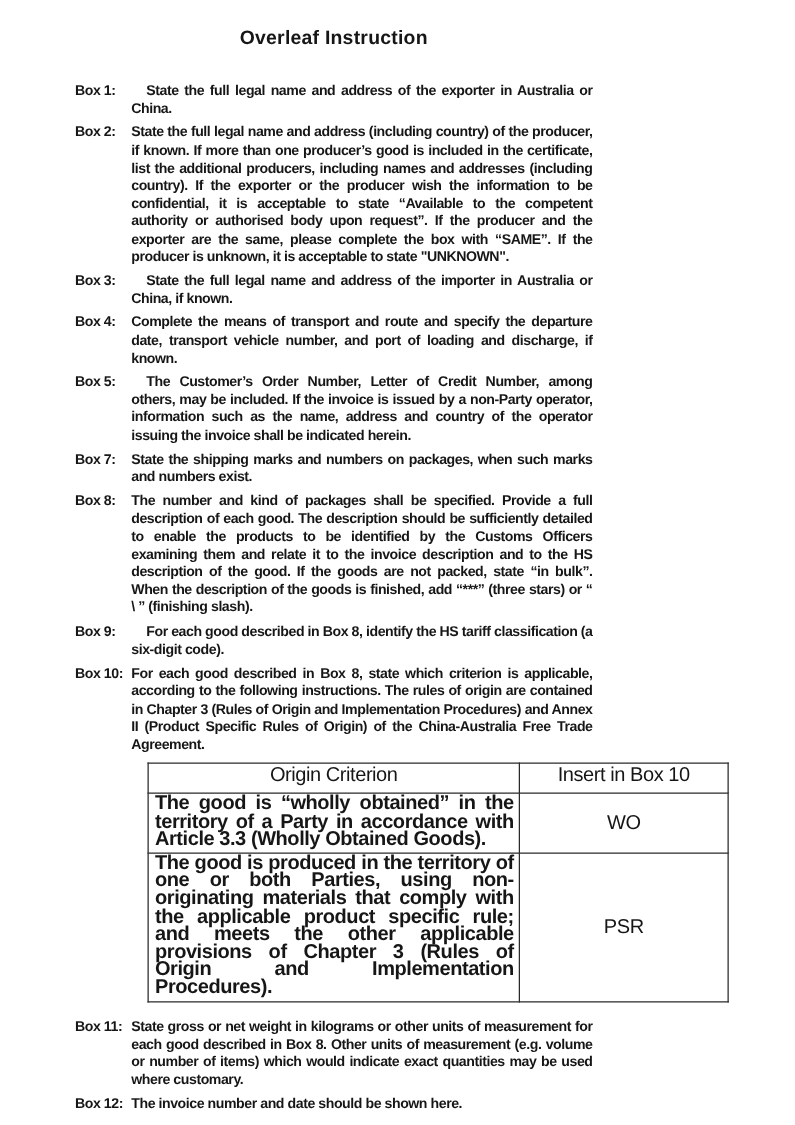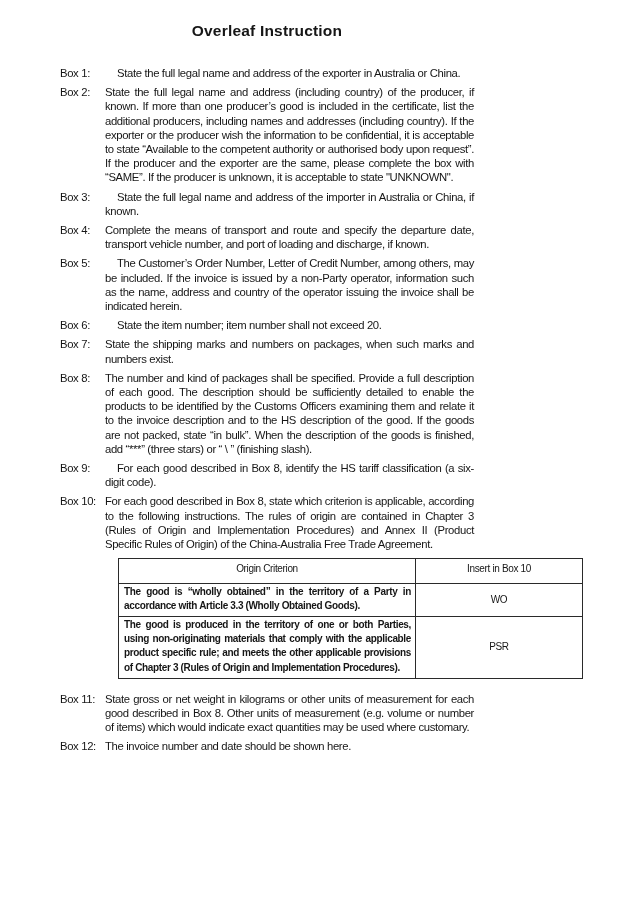--- a/index.html
+++ b/index.html
@@ -27,39 +27,40 @@
     margin: 0 0 26px 0;
     letter-spacing: 0.2px;
   }
   .entry {
     position: relative;
     padding-left: 45px;
     margin-bottom: 5px;
     font-size: 11.3px;
     line-height: 14.2px;
     letter-spacing: -0.35px;
+    font-weight: bold;
   }
   .entry .label {
     position: absolute;
     left: 0;
     top: 0;
     white-space: nowrap;
   }
   .entry .text {
     text-align: justify;
   }
   .entry .text.widegap {
     text-indent: 12px;
   }
   table.criteria {
     border-collapse: collapse;
     table-layout: fixed;
     width: 456px;
     margin: 7px 0 13px 58px;
-    font-size: 10px;
+    font-size: 16px;
     line-height: 14.2px;
     letter-spacing: -0.35px;
     color: #161616;
   }
   table.criteria th,
   table.criteria td {
     border: 1.5px solid #2a2a2a;
   }
   table.criteria th {
     font-weight: normal;
@@ -106,24 +107,20 @@
   <div class="entry">
     <span class="label">Box 4:</span>
     <div class="text">Complete the means of transport and route and specify the departure date, transport vehicle number, and port of loading and discharge, if known.</div>
   </div>
 
   <div class="entry">
     <span class="label">Box 5:</span>
     <div class="text widegap">The Customer’s Order Number, Letter of Credit Number, among others, may be included. If the invoice is issued by a non-Party operator, information such as the name, address and country of the operator issuing the invoice shall be indicated herein.</div>
   </div>
 
-  <div class="entry">
-    <span class="label">Box 6:</span>
-    <div class="text widegap">State the item number; item number shall not exceed 20.</div>
-  </div>
 
   <div class="entry">
     <span class="label">Box 7:</span>
     <div class="text">State the shipping marks and numbers on packages, when such marks and numbers exist.</div>
   </div>
 
   <div class="entry">
     <span class="label">Box 8:</span>
     <div class="text">The number and kind of packages shall be specified. Provide a full description of each good. The description should be sufficiently detailed to enable the products to be identified by the Customs Officers examining them and relate it to the invoice description and to the HS description of the good. If the goods are not packed, state “in bulk”. When the description of the goods is finished, add “***” (three stars) or “ \ ” (finishing slash).</div>
   </div>

